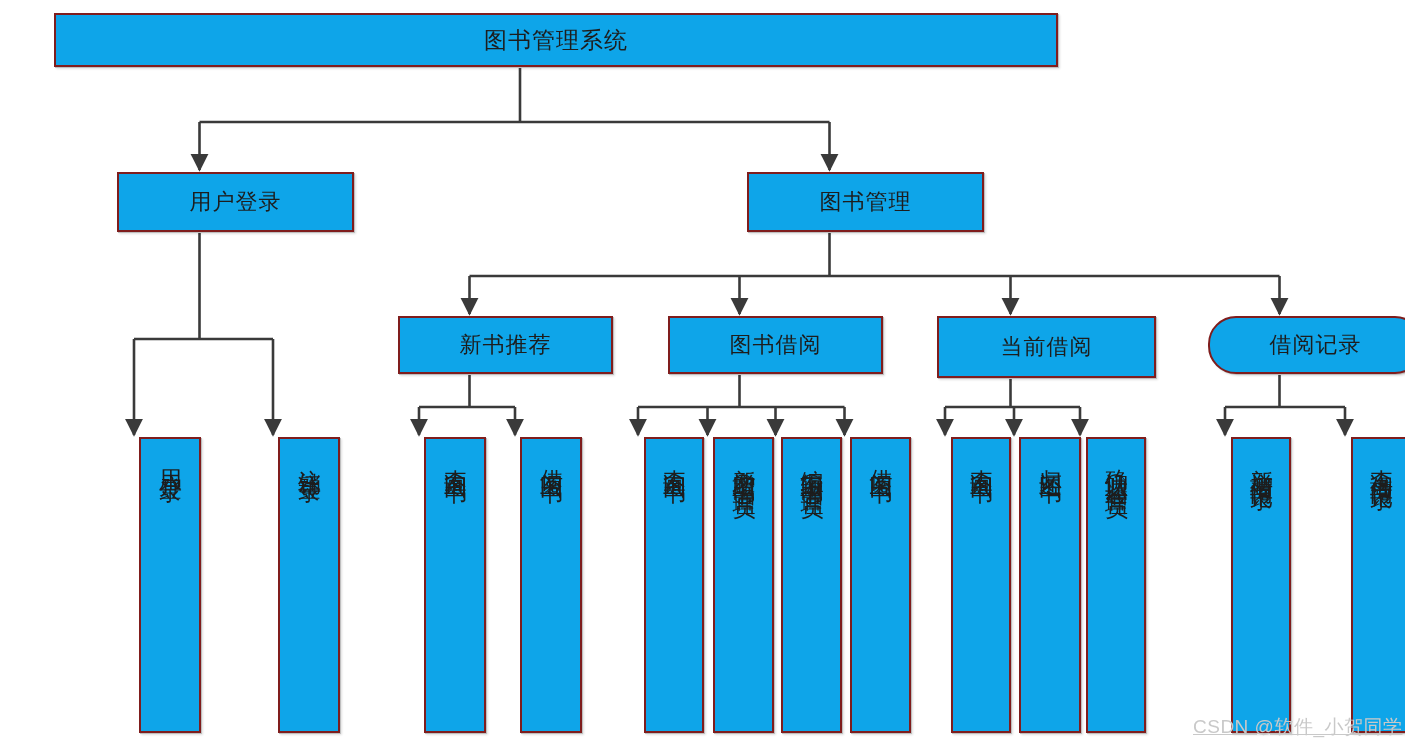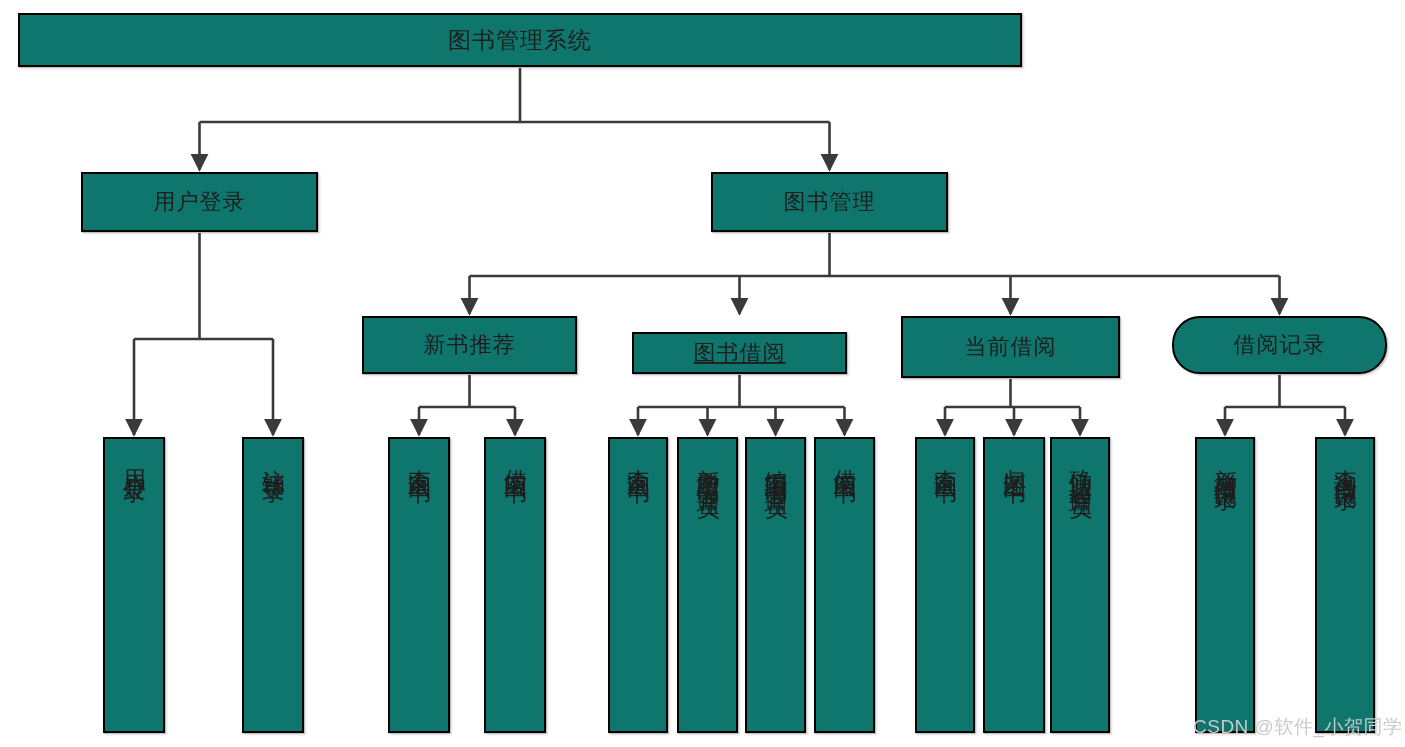--- a/index.html
+++ b/index.html
@@ -22,28 +22,29 @@
     position: absolute;
     left: 0;
     top: 0;
     width: 1405px;
     height: 747px;
     pointer-events: none;
   }
   .node {
     position: absolute;
     box-sizing: border-box;
-    background: #0f766e;
-    border: 2px solid #000000;
+    background: #0ea5e9;
+    border: 2px solid #7f1d1d;
     box-shadow: 1px 1px 0 0 #bfbfbf, 2px 2px 2px 0 rgba(0,0,0,0.12);
     display: flex;
     align-items: center;
     justify-content: center;
     color: #222222;
     z-index: 3;
+    margin-left: 36px;
   }
   .node .label {
     font-size: 22px;
     line-height: 1.25;
     letter-spacing: 1px;
     white-space: nowrap;
     color: #1d1d1d;
   }
   .node.vertical {
     align-items: flex-start;
@@ -125,21 +126,21 @@
   <div class="node" style="left: 81px; top: 172px; width: 237px; height: 60px;">
     <span class="label">用户登录</span>
   </div>
   <div class="node" style="left: 362px; top: 316px; width: 215px; height: 58px;">
     <span class="label">新书推荐</span>
   </div>
 
   <div class="node" style="left: 711px; top: 172px; width: 237px; height: 60px;">
     <span class="label">图书管理</span>
   </div>
-  <div class="node" style="left: 632px; top: 332px; width: 215px; height: 42px; text-decoration: underline;">
+  <div class="node" style="left: 632px; top: 316px; width: 215px; height: 58px;">
     <span class="label">图书借阅</span>
   </div>
   <div class="node" style="left: 901px; top: 316px; width: 219px; height: 62px;">
     <span class="label">当前借阅</span>
   </div>
   <div class="node" style="left: 1172px; top: 316px; width: 215px; height: 58px; border-radius: 28px;">
     <span class="label">借阅记录</span>
   </div>
 
   <div class="node vertical" style="left: 103px; top: 437px; width: 62px; height: 296px;">
@@ -179,14 +180,14 @@
     <span class="label">确认归还（管理员）</span>
   </div>
 
   <div class="node vertical" style="left: 1195px; top: 437px; width: 60px; height: 296px;">
     <span class="label">新增借阅记录</span>
   </div>
   <div class="node vertical" style="left: 1315px; top: 437px; width: 60px; height: 296px;">
     <span class="label">查询借阅记录</span>
   </div>
 
-  <div class="watermark" style="left: 1193px; top: 714px; color: rgb(201, 201, 201);">CSDN @软件_小贺同学</div>
+  <div class="watermark" style="left: 1193px; top: 714px; color: rgb(201, 201, 201); text-decoration: underline;">CSDN @软件_小贺同学</div>
 </div>
 
 </body></html>

